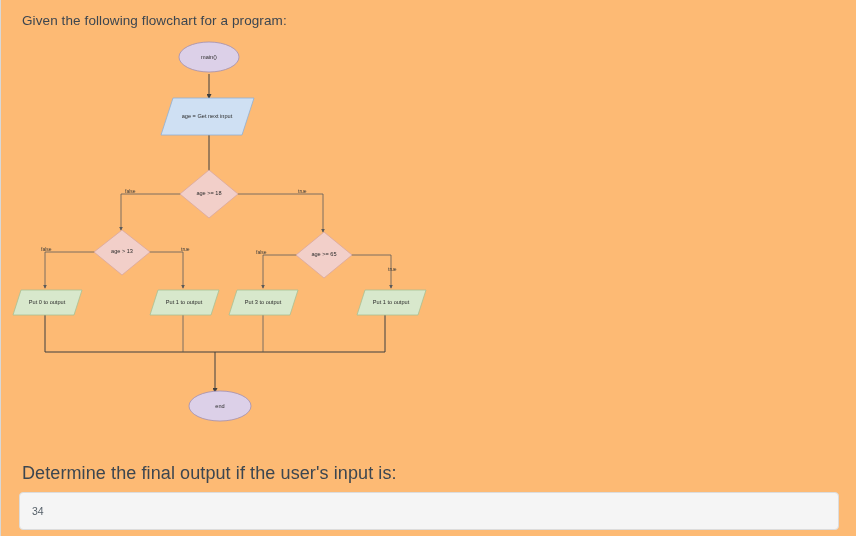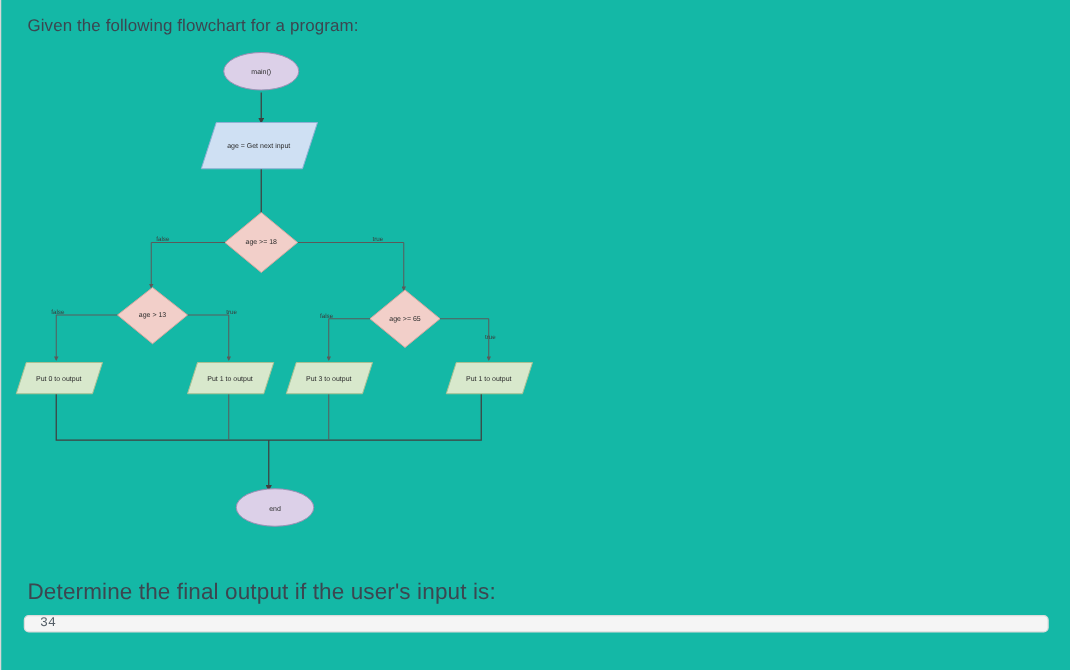--- a/index.html
+++ b/index.html
@@ -16,21 +16,21 @@
     overflow: hidden;
     position: relative;
   }
   .page {
     position: absolute;
     left: 0; top: 0;
     width: 856px;
     height: 536px;
     box-sizing: border-box;
     border-left: 1px solid #d8d8d8;
-    background: #14b8a6;
+    background: #fdba74;
   }
   .prompt-top {
     position: absolute;
     left: 21px;
     top: 13px;
     font-size: 13.5px;
     color: #3c4650;
     letter-spacing: 0.1px;
     white-space: nowrap;
   }
@@ -41,26 +41,26 @@
     font-size: 18px;
     color: #3c4650;
     letter-spacing: 0.1px;
     white-space: nowrap;
   }
   .answer-input {
     position: absolute;
     left: 18px;
     top: 492px;
     width: 820px;
-    height: 14px;
+    height: 38px;
     box-sizing: border-box;
     background: #f5f5f5;
     border: 1px solid #dcdcdc;
     border-radius: 4px;
-    font-family: Liberation Mono, monospace;
+    font-family: Liberation Sans, sans-serif;
     font-size: 10.5px;
     color: #555f68;
     padding: 0 12px;
     outline: none;
   }
   .answer-input::placeholder { color: #9aa3ab; }
 
   .flow-wrap {
     position: absolute;
     left: 0;

